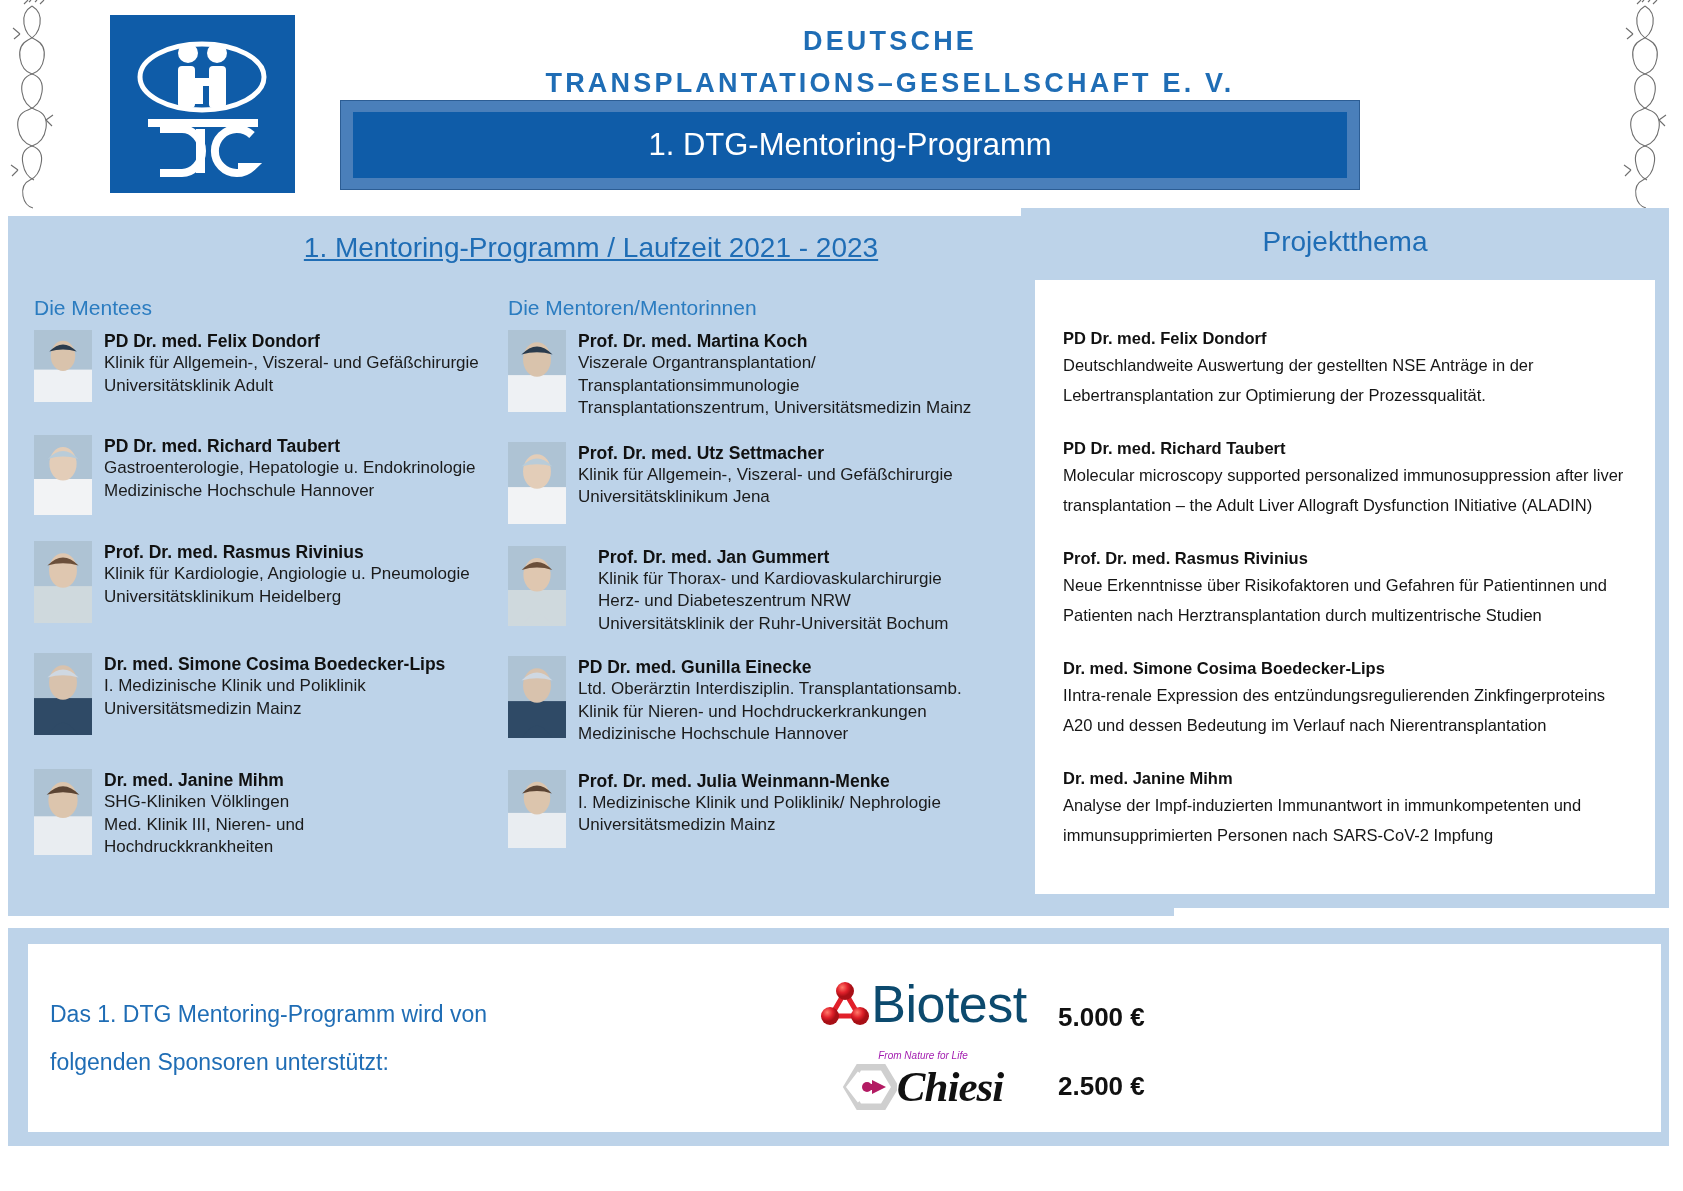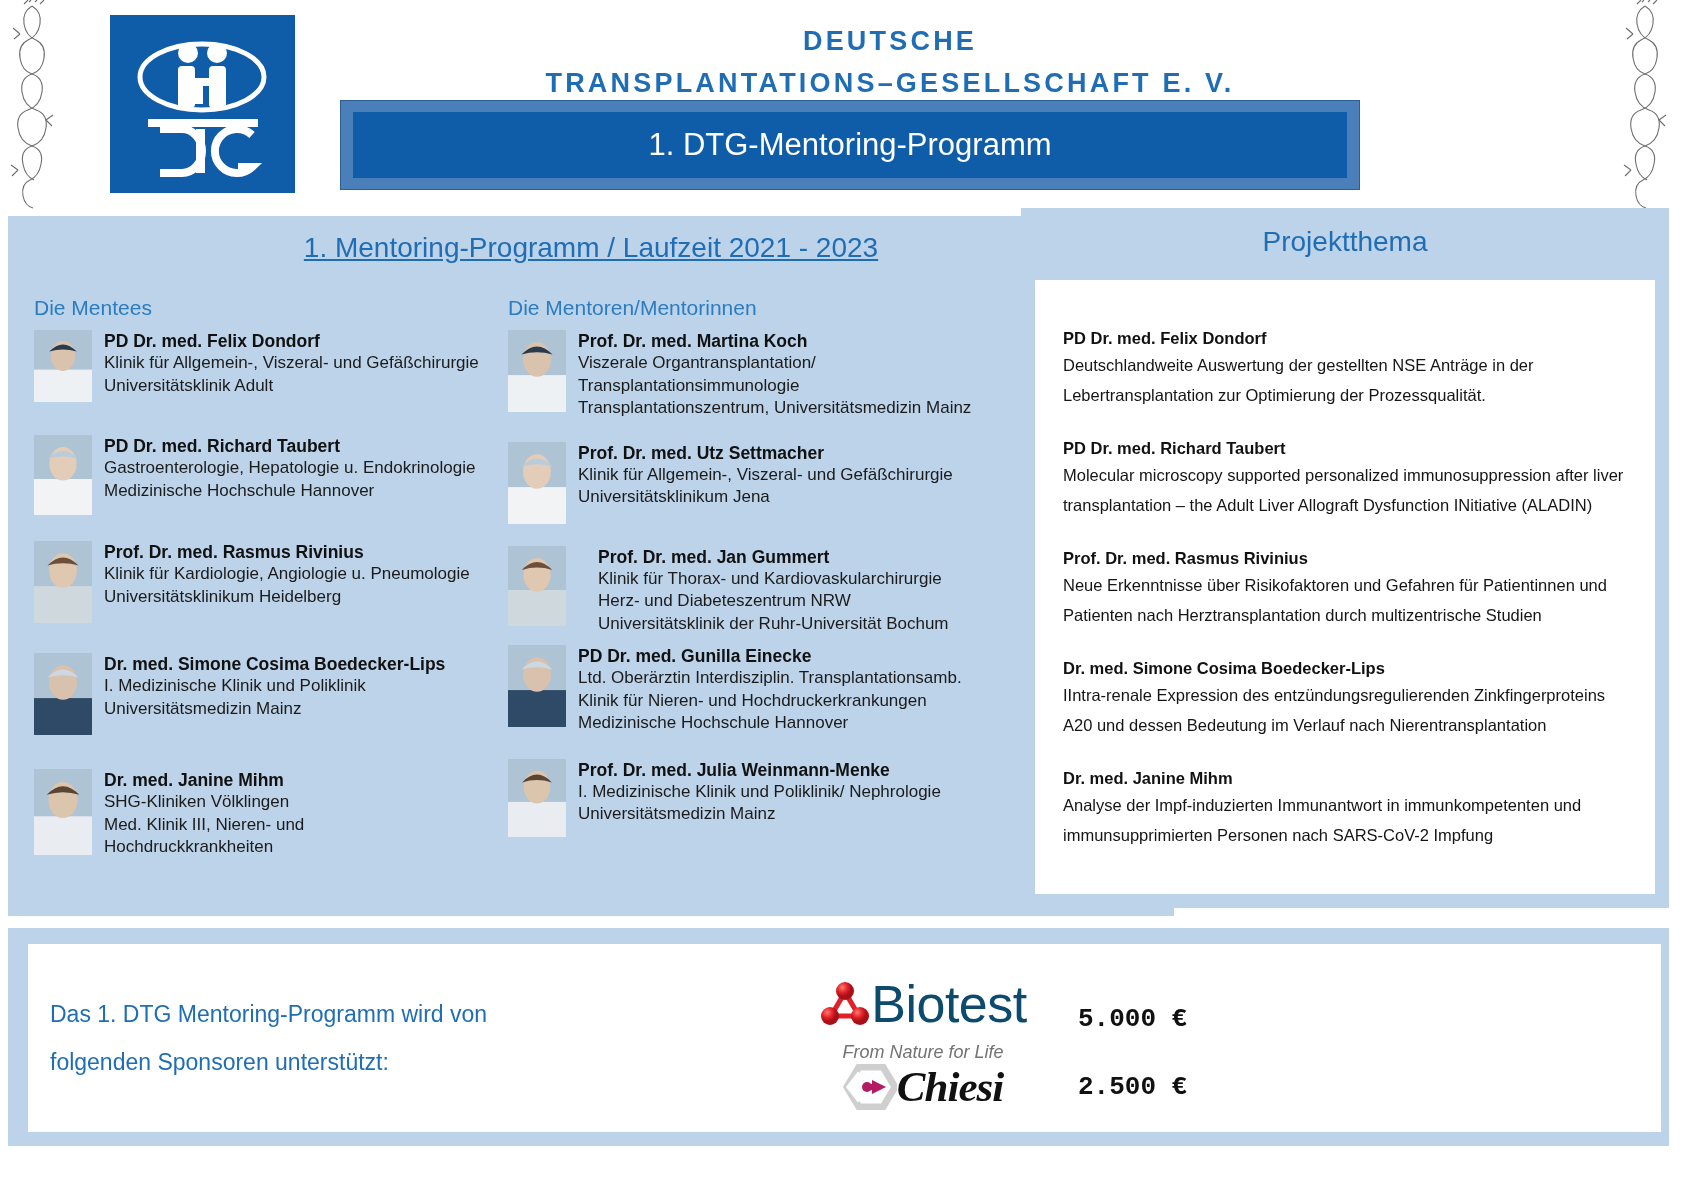--- a/index.html
+++ b/index.html
@@ -114,24 +114,24 @@
     background:#ffffff;
   }
   .sponsor-text{
     position:absolute;left:22px;top:46px;width:520px;
     color:#1f6db5;font-size:23px;line-height:48px;
   }
   .sp-row{position:absolute;display:flex;align-items:center;}
   .sp-row.r1{left:800px;top:30px;}
   .sp-row.r2{left:800px;top:118px;}
   .sp-logo{width:190px;display:flex;flex-direction:column;align-items:center;}
-  .sp-amount{font-size:26px;font-weight:bold;color:#111;margin-left:60px;white-space:nowrap;font-family:Liberation Mono, monospace;}
+  .sp-amount{font-size:26px;font-weight:bold;color:#111;margin-left:40px;white-space:nowrap;}
   .biotest-row{display:flex;align-items:center;}
   .biotest-word{font-size:52px;color:#0c4a6e;letter-spacing:-.5px;}
-  .biotest-tag{font-size:18px;font-style:italic;color:#737373;margin-top:8px;}
+  .biotest-tag{font-size:10px;font-style:italic;color:#a21caf;margin-top:16px;}
   .chiesi-row{display:flex;align-items:center;font-family:Liberation Serif, serif;}
   .chiesi-word{font-size:43px;font-style:italic;font-weight:bold;color:#111;letter-spacing:-1px;}
 </style>
 </head>
 <body>
 
 <div class="poster">
 
   <div class="deco left">
     <svg viewBox="0 0 60 240" fill="none" stroke="#555" stroke-width="1.1">
@@ -336,21 +336,21 @@
               </div>
               <div class="ptext">
                 <div class="pname">Prof. Dr. med. Jan Gummert</div>
                 <div class="paff">
                   <div>Klinik für Thorax- und Kardiovaskularchirurgie</div>
                   <div>Herz- und Diabeteszentrum NRW</div>
                   <div>Universitätsklinik der Ruhr-Universität Bochum</div>
                 </div>
               </div>
             </div>
-            <div class="person" style="margin-top: 10px;">
+            <div class="person" style="margin-top: 21px;">
               <div class="pic" style="height: 82px;">
                 <svg viewBox="0 0 58 82" preserveAspectRatio="none">
                   <rect width="58" height="82" fill="#aec3d4"></rect>
                   <rect y="45.1" width="58" height="36.9" fill="#2f4a66"></rect>
                   <ellipse cx="29" cy="29.52" rx="13.940000000000001" ry="17.22" fill="#d8c2ad"></ellipse>
                   <path d="M13.42 24.599999999999998 q15.58 -16.400000000000002 31.16 0 q-15.58 -4.92 -31.16 0 Z" fill="#cfd8e2"></path>
                   <path d="M14 82 q15 -24.599999999999998 30 0 Z" fill="#2f4a66"></path>
                 </svg>
               </div>
               <div class="ptext">

